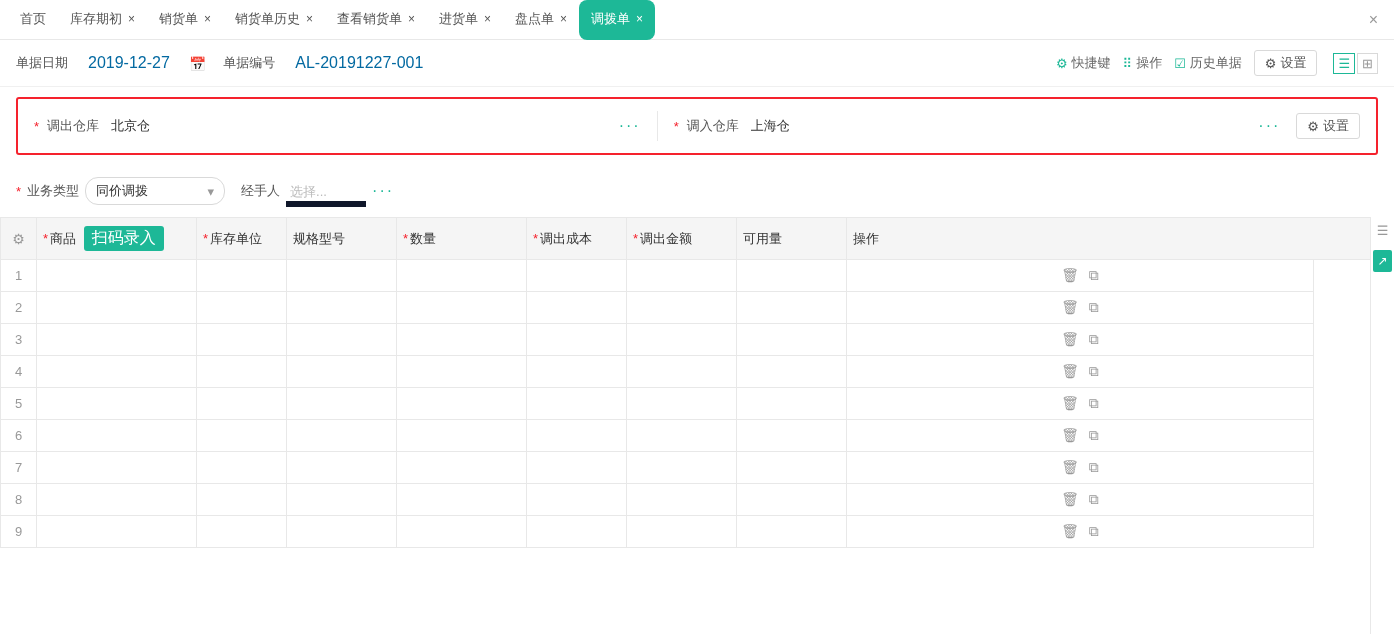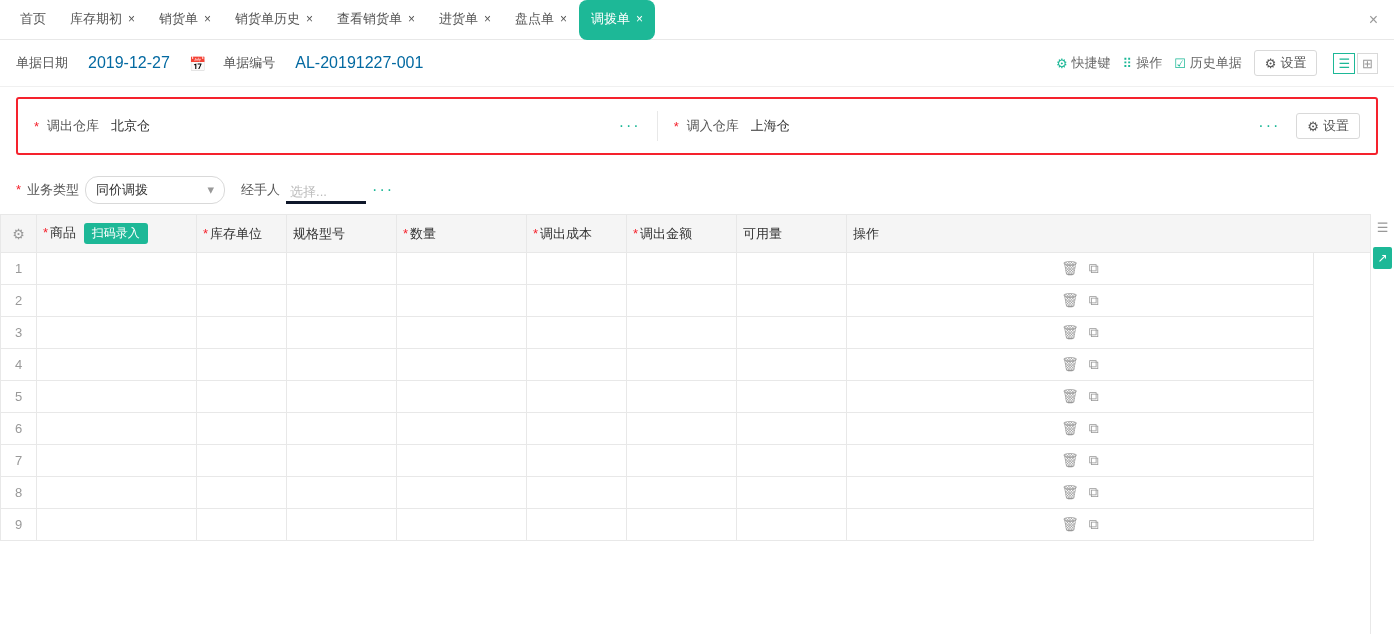--- a/index.html
+++ b/index.html
@@ -124,21 +124,21 @@
       height: 32px;
     }
     tbody tr.subtotal-row { background: #fffbe6; }
     .row-num { color: #999; text-align: center; width: 36px; }
     .op-cell { text-align: center; white-space: nowrap; }
     .op-icon { cursor: pointer; color: #999; font-size: 14px; margin: 0 3px; }
 
     
     .scan-btn {
       background: #1db897; color: #fff; border: none; border-radius: 3px;
-      padding: 2px 8px; cursor: pointer; font-size: 12px; margin-left: 4px;
+      padding: 2px 8px; cursor: pointer; font-size: 16px; margin-left: 4px;
     }
 
     
     .gear-col { width: 40px; text-align: center; }
     .gear-icon { color: #999; cursor: pointer; font-size: 14px; }
 
     .page-wrapper {
       width: 1394px; height: 634px; overflow: hidden; display: flex; flex-direction: column;
     }
 
@@ -258,21 +258,21 @@
       <div class="form-field">
         <span class="form-label-req">*</span>
         <span class="form-label">业务类型</span>
         <div class="form-select">
           <span>同价调拨</span>
           <span style="margin-left:auto;color:#999;">▾</span>
         </div>
       </div>
       <div class="form-field">
         <span class="form-label">经手人</span>
-        <span class="form-input-placeholder" style="cursor:pointer;border-bottom:3px solid #0f172a;padding:0 4px;min-width:80px;display:inline-block;margin-top:8px;">选择...</span>
+        <span class="form-input-placeholder" style="cursor:pointer;border-bottom:6px solid #0f172a;padding:0 4px;min-width:80px;display:inline-block;margin-top:8px;">选择...</span>
         <span class="three-dots">···</span>
       </div>
     </div>
 
     <div class="table-container" style="margin: 0 0; position:relative;">
       <table>
         <colgroup>
           <col style="width:36px">
           <col style="width:160px">
           <col style="width:90px">

